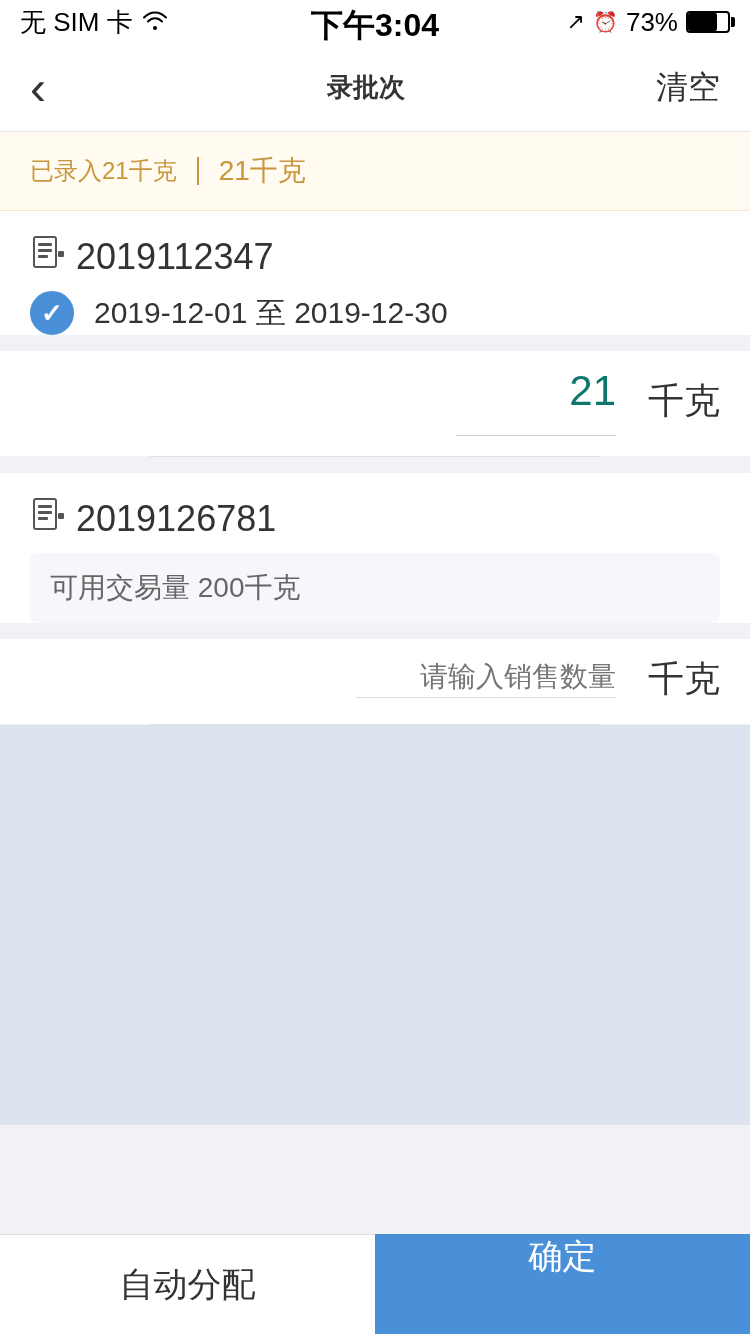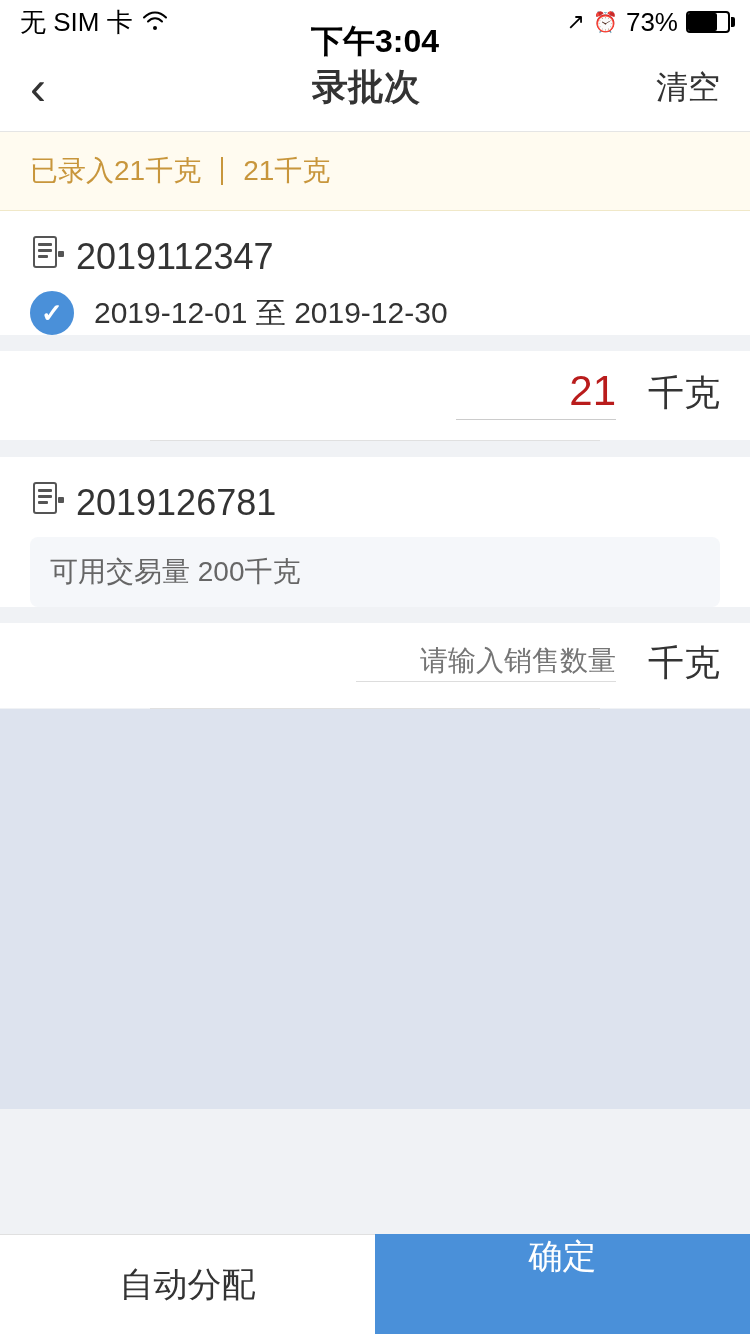--- a/index.html
+++ b/index.html
@@ -31,21 +31,21 @@
       font-size: 26px;
       color: #000;
     }
     .status-center {
       font-size: 32px;
       font-weight: 600;
       color: #000;
       position: absolute;
       left: 50%;
       transform: translateX(-50%);
-      top: 20px;
+      top: 4px;
     }
     .status-right {
       display: flex;
       align-items: center;
       gap: 8px;
       font-size: 26px;
       color: #000;
     }
     .battery-icon {
       width: 44px;
@@ -84,21 +84,21 @@
       justify-content: space-between;
       padding: 0 30px;
       border-bottom: 1px solid #e5e5e5;
     }
     .nav-back {
       font-size: 40px;
       color: #333;
       cursor: pointer;
     }
     .nav-title {
-      font-size: 36px;
+      font-size: 26px;
       font-weight: 600;
       color: #333;
       margin-left: 30px;
     }
     .nav-action {
       font-size: 32px;
       color: #333;
       cursor: pointer;
     }
 
@@ -106,21 +106,21 @@
     .info-banner {
       width: 750px;
       background: #fffbf0;
       padding: 20px 30px;
       display: flex;
       align-items: center;
       gap: 20px;
       border-bottom: 1px solid #f0e8c8;
     }
     .info-recorded {
-      font-size: 28px;
+      font-size: 24px;
       color: #c8963c;
     }
     .info-divider {
       width: 2px;
       height: 28px;
       background: #c8963c;
     }
     .info-amount {
       font-size: 28px;
       color: #c8963c;
@@ -190,28 +190,28 @@
       display: flex;
       align-items: center;
       justify-content: flex-end;
       padding: 16px 30px 20px 30px;
       background: #fff;
       gap: 16px;
     }
     .quantity-value {
       font-size: 42px;
       font-weight: 500;
-      color: #b91c1c;
+      color: #0f766e;
       text-align: right;
       border: none;
       border-bottom: 1px solid #ccc;
       outline: none;
       width: 160px;
       text-align: right;
-      padding-bottom: 4px;
+      padding-bottom: 20px;
     }
     .quantity-placeholder {
       font-size: 28px;
       color: #ccc;
       text-align: right;
       border: none;
       border-bottom: 1px solid #ddd;
       outline: none;
       width: 260px;
       padding-bottom: 4px;

